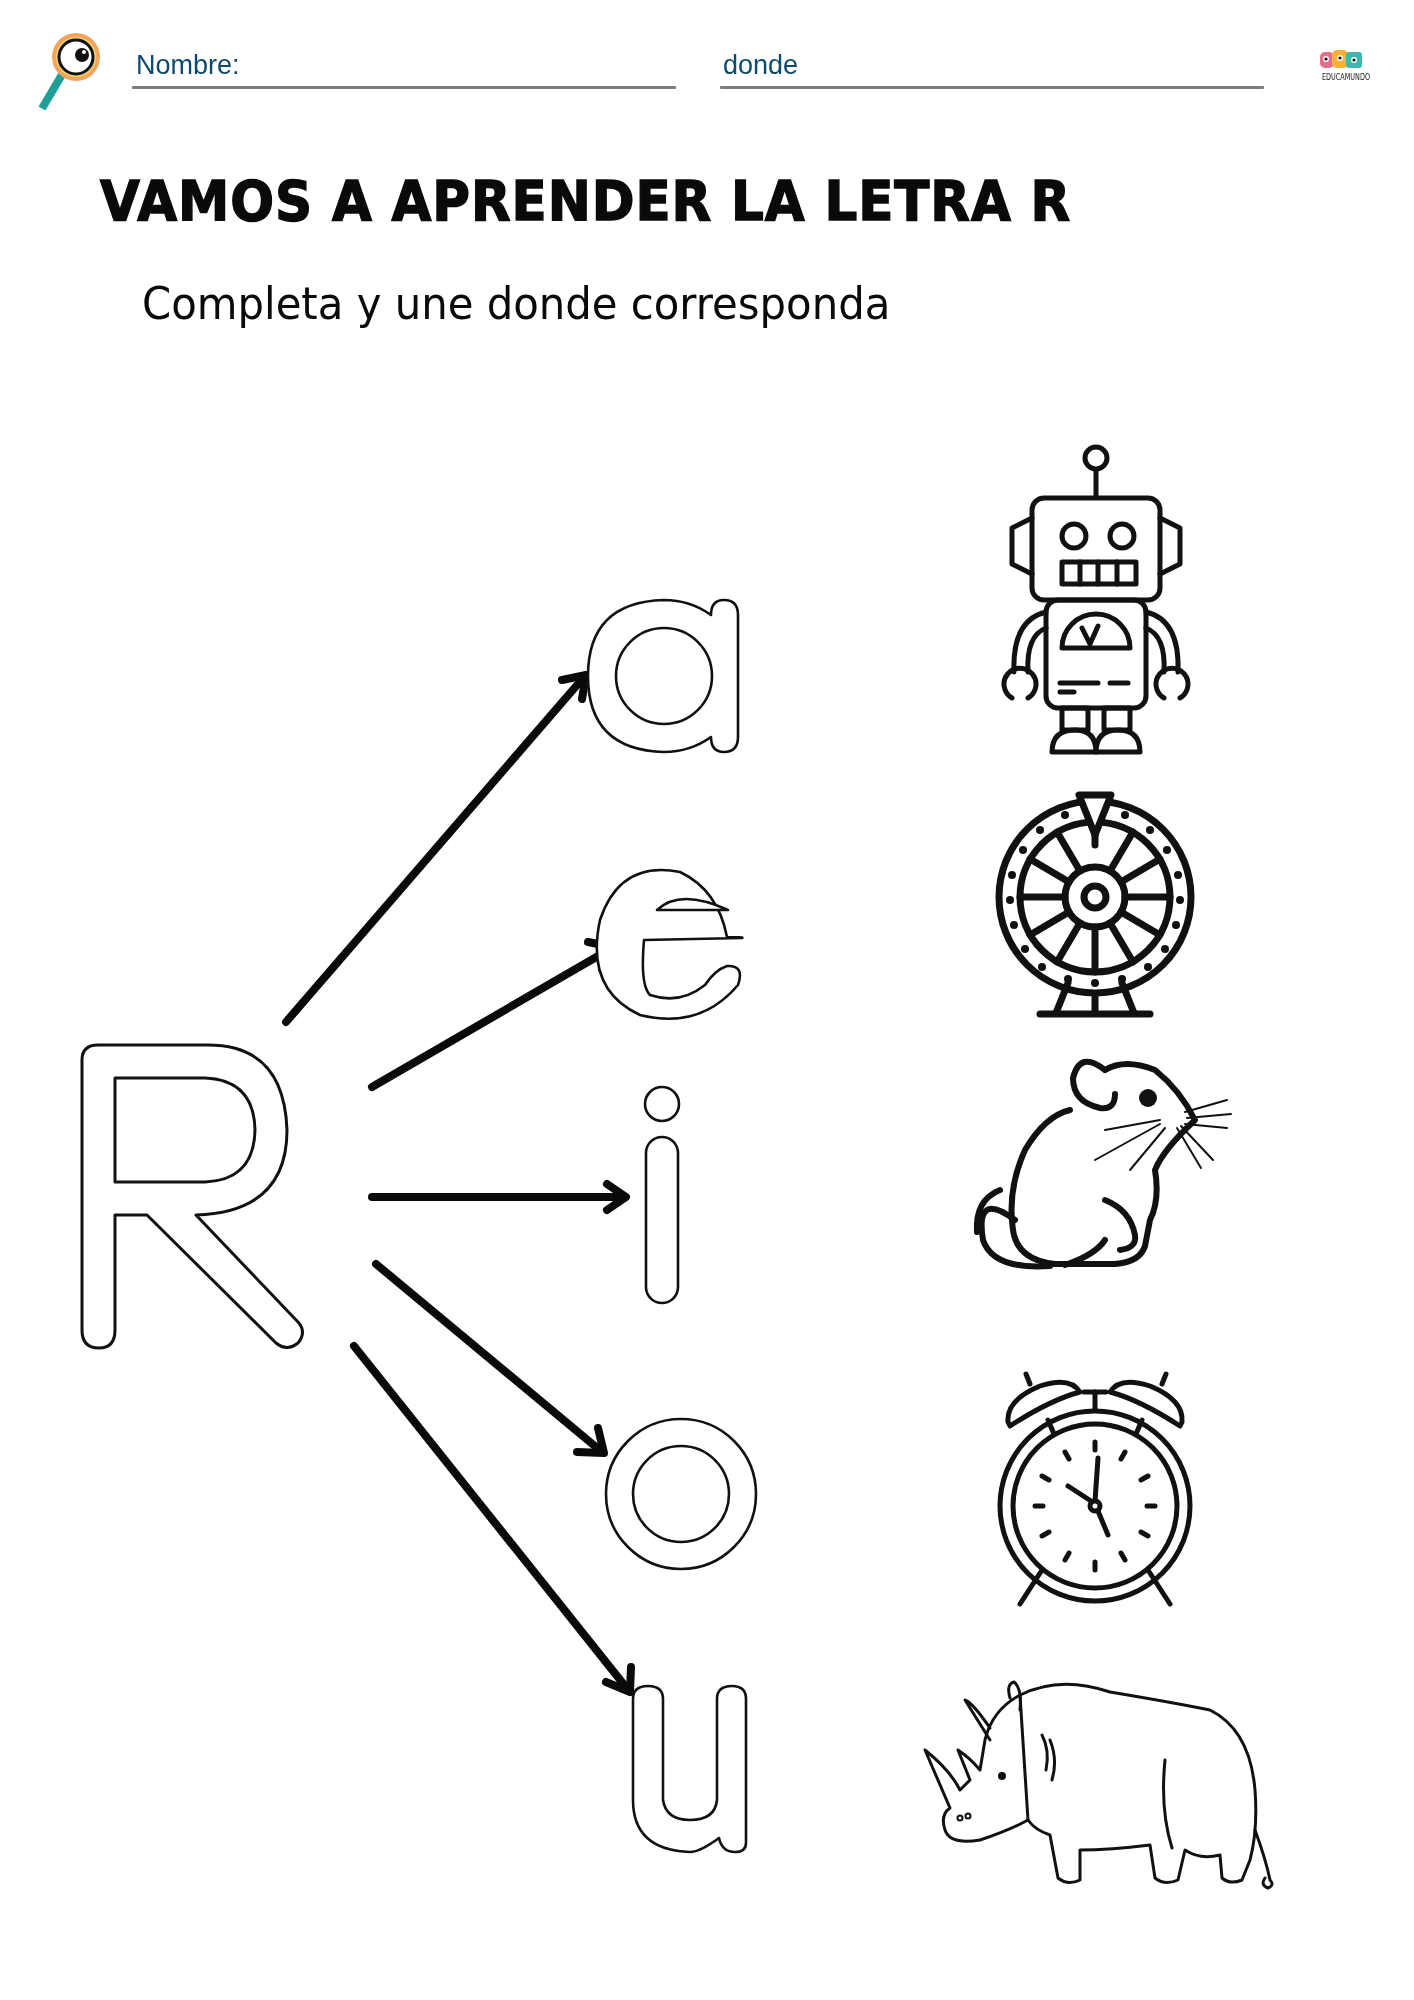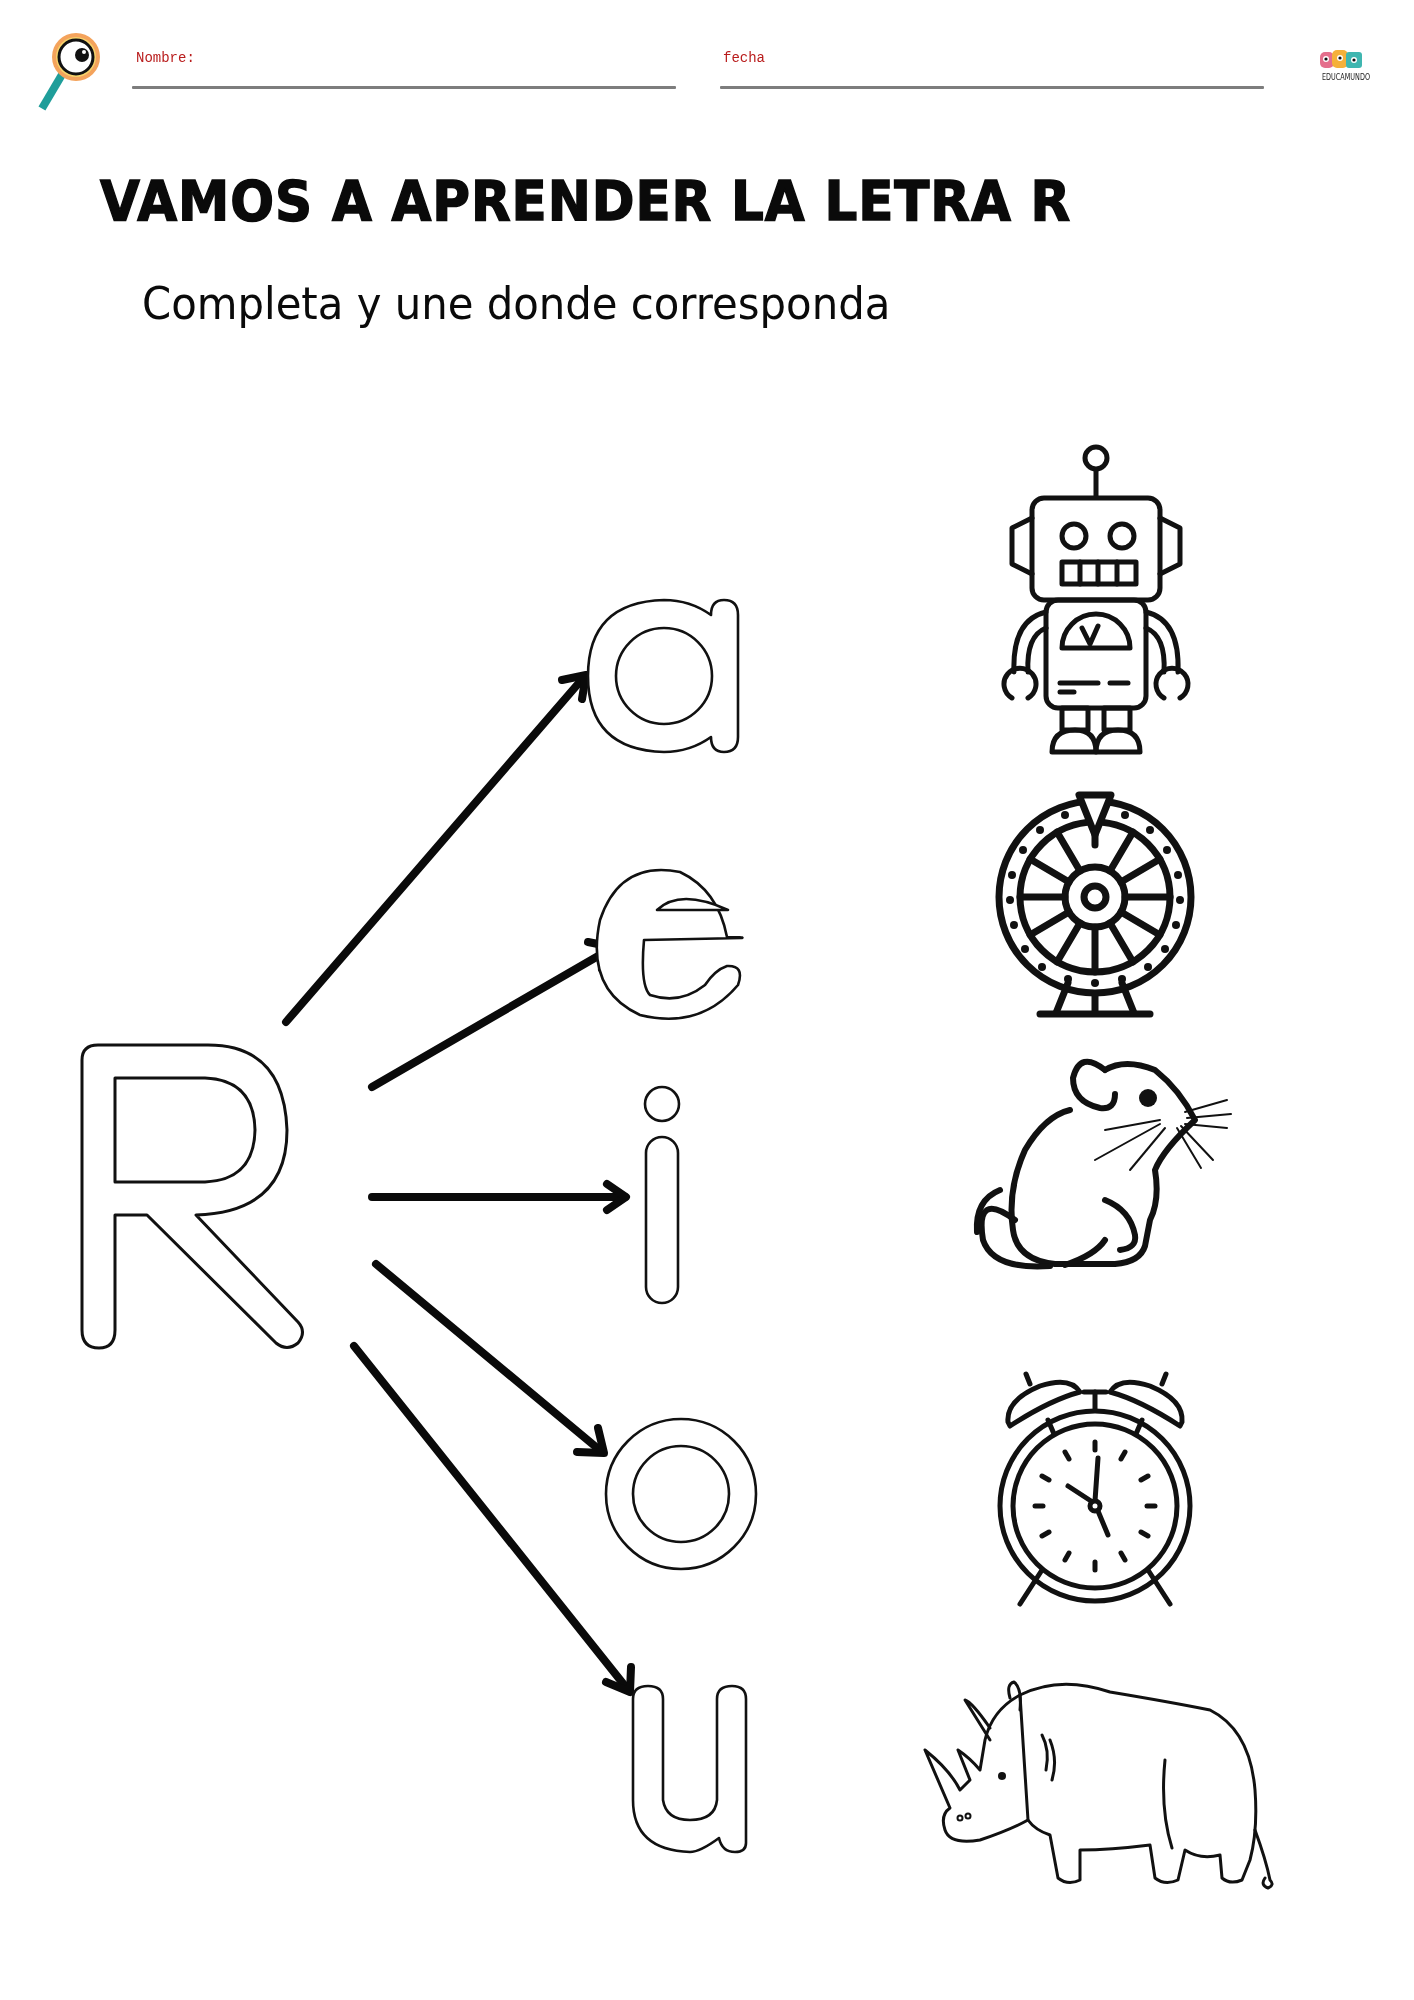--- a/index.html
+++ b/index.html
@@ -1,17 +1,17 @@
 <!DOCTYPE html>
 <html><head>
   <meta charset="utf-8">
   <style>
     html, body { margin: 0; padding: 0; background: #ffffff; }
     body { width: 1414px; height: 2000px; position: relative; overflow: hidden; font-family: "DejaVu Sans", sans-serif; color: #111; }
-    .header-label { position: absolute; font-family: Liberation Mono, monospace; font-size: 14px; color: #b91c1c; }
+    .header-label { position: absolute; font-family: Liberation Sans, sans-serif; font-size: 27px; color: #0c4a6e; }
     .header-line { position: absolute; height: 3px; background: #7d7d7d; border-radius: 1px; }
     .title { position: absolute; left: 100px; top: 168px; font-family: "DejaVu Sans", sans-serif; font-weight: 900; font-size: 56px; letter-spacing: 1px; color: #0a0a0a; transform: scaleX(0.92); transform-origin: left top; -webkit-text-stroke: 1.5px #0a0a0a; }
     .subtitle { position: absolute; left: 142px; top: 278px; font-family: "DejaVu Sans", sans-serif; font-size: 44px; color: #0a0a0a; transform: scaleX(0.95); transform-origin: left top; }
     .logo-text { position: absolute; left: 1322px; top: 72px; font-family: "DejaVu Sans Condensed", "DejaVu Sans", sans-serif; font-size: 9px; color: #222; letter-spacing: 0; transform: scaleX(0.8); transform-origin: left top; }
     svg { position: absolute; overflow: visible; }
   </style>
 </head>
 <body>
 
 <svg style="left:36px;top:30px" width="70" height="80" viewBox="0 0 70 80">
@@ -19,21 +19,21 @@
   <circle cx="40" cy="27" r="24" fill="#f4a35c"></circle>
   <circle cx="40" cy="27" r="20" fill="#f6d36b"></circle>
   <circle cx="40" cy="27" r="17" fill="#ffffff" stroke="#111" stroke-width="3"></circle>
   <circle cx="46" cy="25" r="7" fill="#111"></circle>
   <circle cx="48" cy="22" r="2" fill="#fff"></circle>
 </svg>
 
 <div class="header-label" style="left:136px;top:50px">Nombre:</div>
 <div class="header-line" style="left:132px;top:86px;width:544px"></div>
 
-<div class="header-label" style="left:723px;top:50px">fecha</div>
+<div class="header-label" style="left:723px;top:50px">donde</div>
 <div class="header-line" style="left:720px;top:86px;width:544px"></div>
 
 <svg style="left:1314px;top:46px" width="54" height="26" viewBox="0 0 54 26">
   <rect x="6" y="6" width="14" height="16" rx="5" fill="#e46f8c"></rect>
   <rect x="18" y="4" width="16" height="18" rx="5" fill="#f5b13a"></rect>
   <rect x="32" y="6" width="16" height="16" rx="3" fill="#3fb6b0"></rect>
   <circle cx="12" cy="13" r="3" fill="#fff"></circle>
     <circle cx="12" cy="13" r="1.6" fill="#111"></circle>
   <circle cx="26" cy="12" r="3" fill="#fff"></circle>
     <circle cx="26" cy="12" r="1.6" fill="#111"></circle>

